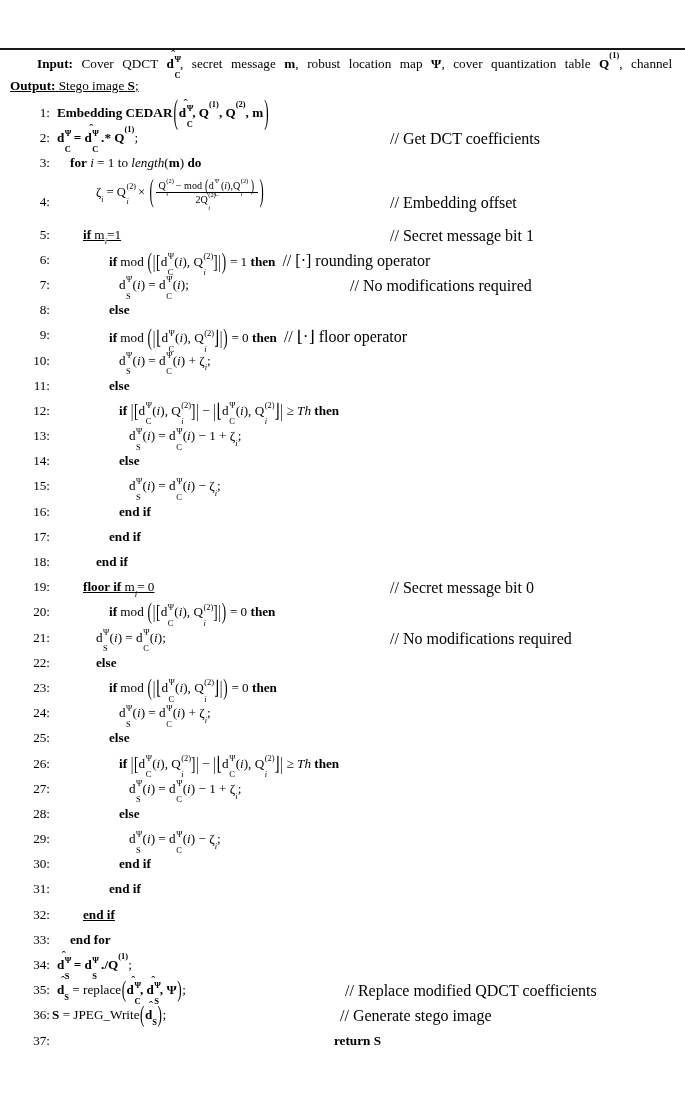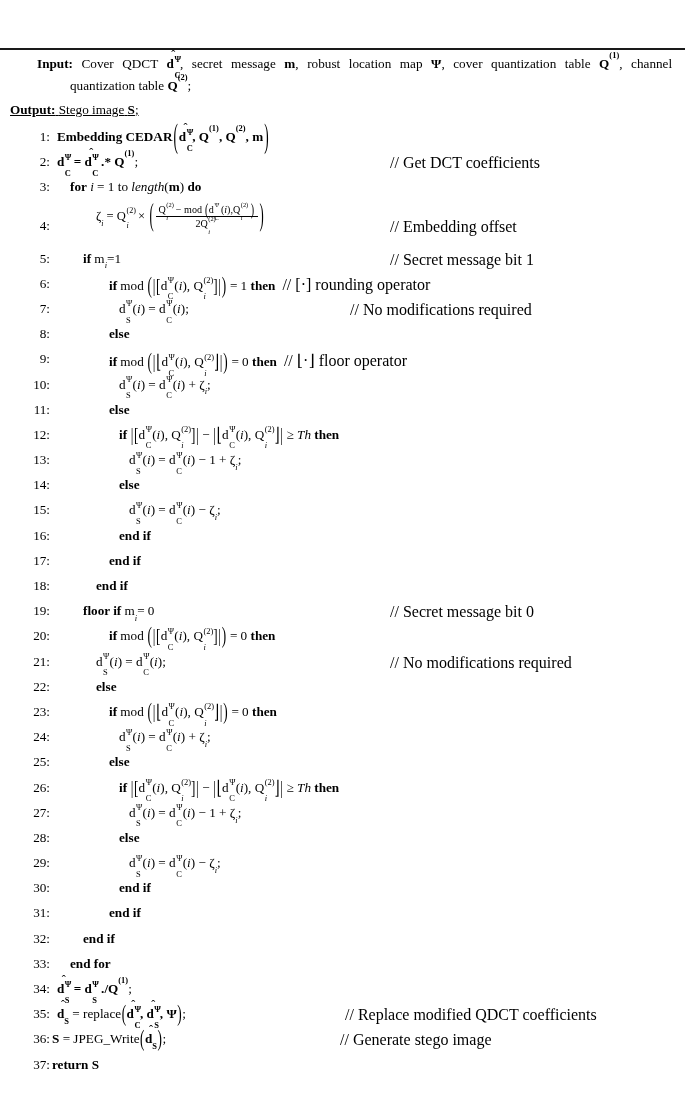--- a/index.html
+++ b/index.html
@@ -91,21 +91,21 @@
     top: 0;
     white-space: nowrap;
     font-size: 16px;
   }
   .cmt.far { left: 333px; }
   .cmt.inline { position: static; margin-left: 7px; display: inline; }
 
   
   .i0 { margin-left: 0; }
   .i1 { margin-left: 13px; }
-  .i2 { margin-left: 26px; }
+  .i2 { margin-left: 26px; text-decoration: underline; }
   .i3 { margin-left: 39px; }
   .i4 { margin-left: 52px; }
   .i5 { margin-left: 62px; }
   .i6 { margin-left: 72px; }
 
   b, .bold { font-weight: bold; }
   .it { font-style: italic; }
   sub, sup {
     font-size: 0.64em;
     line-height: 0;
@@ -188,21 +188,20 @@
 </style>
 </head>
 <body>
 
 <div class="algo-box">
 
   <div class="hdr">
 
     <div class="hdr-row hdr-line1"><span class="lbl">Input:</span> <span>Cover QDCT</span> <b class="hat"><span class="hatmark">̂</span>d<span class="subsup"><sup>Ψ</sup><sub>C</sub></span><span style="display:inline-block;width:6px"></span></b>, <span>secret message</span> <b>m</b>, <span>robust location map</span> <b>Ψ</b>, <span>cover quantization table</span> <b>Q<sup>(1)</sup></b>, <span>channel</span></div>
 
-    <div class="hdr-row hdr-line2"><span>quantization table</span> <b>Q<sup>(2)</sup></b>;</div>
 
     <div class="hdr-row hdr-line3" style="margin-left:-27px;"><span class="lbl">Output:</span> <span>Stego image</span> <b>S</b>;</div>
   </div>
 
   <div class="steps">
 
     <div class="step">
       <span class="num">1:</span>
       <span class="body-col"><span class="code i0"><b>Embedding CEDAR</b><span class="big-paren">(</span><b class="hat"><span class="hatmark">̂</span>d<span class="subsup"><sup>Ψ</sup><sub>C</sub></span><span style="display:inline-block;width:6px"></span></b><b>, Q<sup>(1)</sup>, Q<sup>(2)</sup>, m</b><span class="big-paren">)</span></span></span>
     </div>
@@ -377,18 +376,18 @@
       <span class="body-col"><span class="code i0"><b class="hat"><span class="hatmark">̂</span>d<sub>S</sub></b> = replace<span class="med-paren">(</span><b class="hat"><span class="hatmark">̂</span>d<span class="subsup"><sup>Ψ</sup><sub>C</sub></span><span style="display:inline-block;width:6px"></span></b><b>, </b><b class="hat"><span class="hatmark">̂</span>d<span class="subsup"><sup>Ψ</sup><sub>S</sub></span><span style="display:inline-block;width:6px"></span></b><b>, Ψ</b><span class="med-paren">)</span>;</span><span class="cmt" style="left:288px;">// Replace modified QDCT coefficients</span></span>
     </div>
 
     <div class="step">
       <span class="num">36:</span>
       <span class="body-col" style="left:42px;"><span class="code i0"><b>S</b> = JPEG_Write<span class="med-paren">(</span><b class="hat"><span class="hatmark">̂</span>d<sub>S</sub></b><span class="med-paren">)</span>;</span><span class="cmt" style="left:288px;">// Generate stego image</span></span>
     </div>
 
     <div class="step">
       <span class="num">37:</span>
-      <span class="body-col" style="left:42px;"><span class="code i0"><b>return S</b></span></span>
+      <span class="body-col" style="left:30px;text-align:center;"><span class="code i0"><b>return S</b></span></span>
     </div>
 
 
   </div>
 </div>
 
 </body></html>

